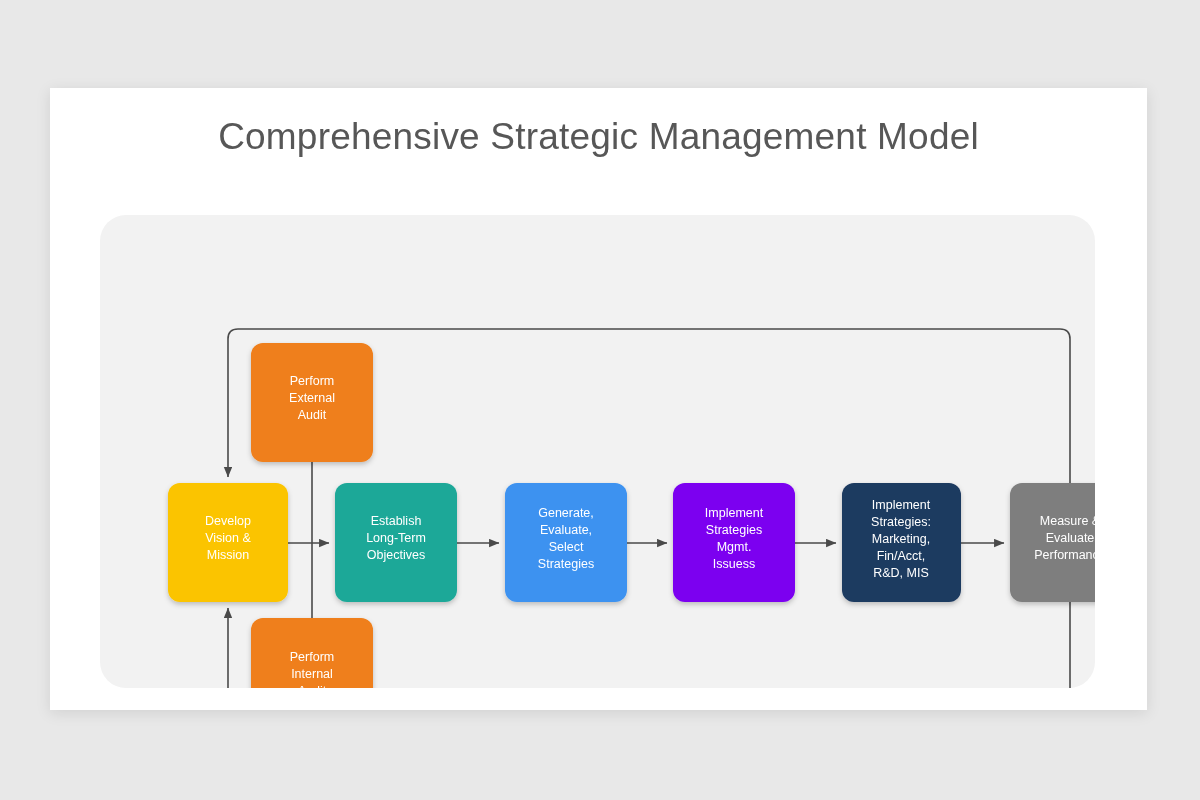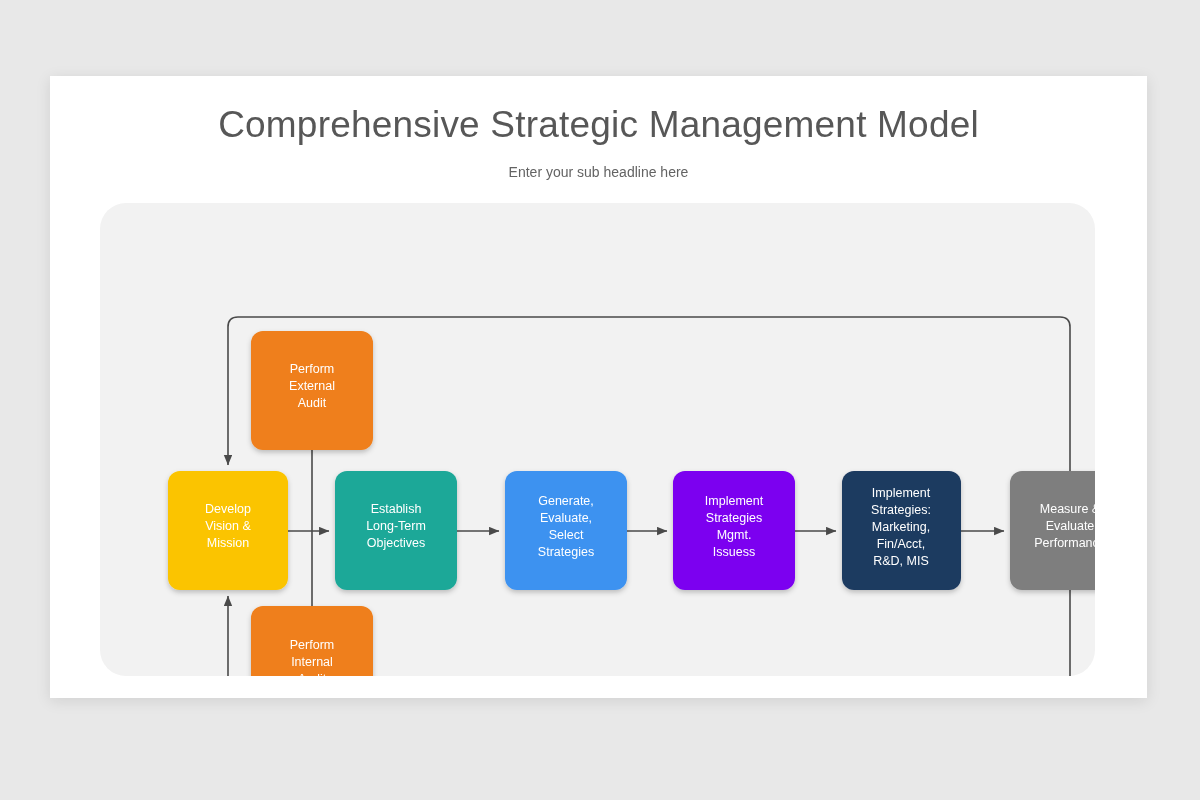--- a/index.html
+++ b/index.html
@@ -9,21 +9,21 @@
   body {
     width: 1200px;
     height: 800px;
     background: #e8e8e8;
     font-family: "Liberation Sans", sans-serif;
     overflow: hidden;
   }
   #slide {
     position: absolute;
     left: 50px;
-    top: 76px;
+    top: 88px;
     width: 1097px;
     height: 622px;
     background: #ffffff;
     box-shadow: 0 3px 14px rgba(0,0,0,0.10);
   }
   #title {
     position: absolute;
     left: 0;
     top: 28px;
     width: 1097px;
@@ -64,21 +64,20 @@
     fill: #ffffff;
     text-anchor: middle;
   }
 </style>
 </head>
 <body>
 
 <div id="slide">
 
   <div id="title">Comprehensive Strategic Management Model</div>
-  <div id="subtitle">Enter your sub headline here</div>
 
   <div id="panel"></div>
 
   <svg id="diagram" width="995" height="473" viewBox="0 0 995 473">
     <defs>
       <marker id="arrowhead" markerWidth="7" markerHeight="7" refX="6.2" refY="2.6" orient="auto" markerUnits="strokeWidth">
         <path d="M0,0 L6.4,2.6 L0,5.2 z" fill="#4a4a4a"></path>
       </marker>
       <filter id="boxShadow" x="-30%" y="-30%" width="170%" height="170%">
         <feDropShadow dx="0" dy="2.5" stdDeviation="2.6" flood-color="#000000" flood-opacity="0.22"></feDropShadow>

